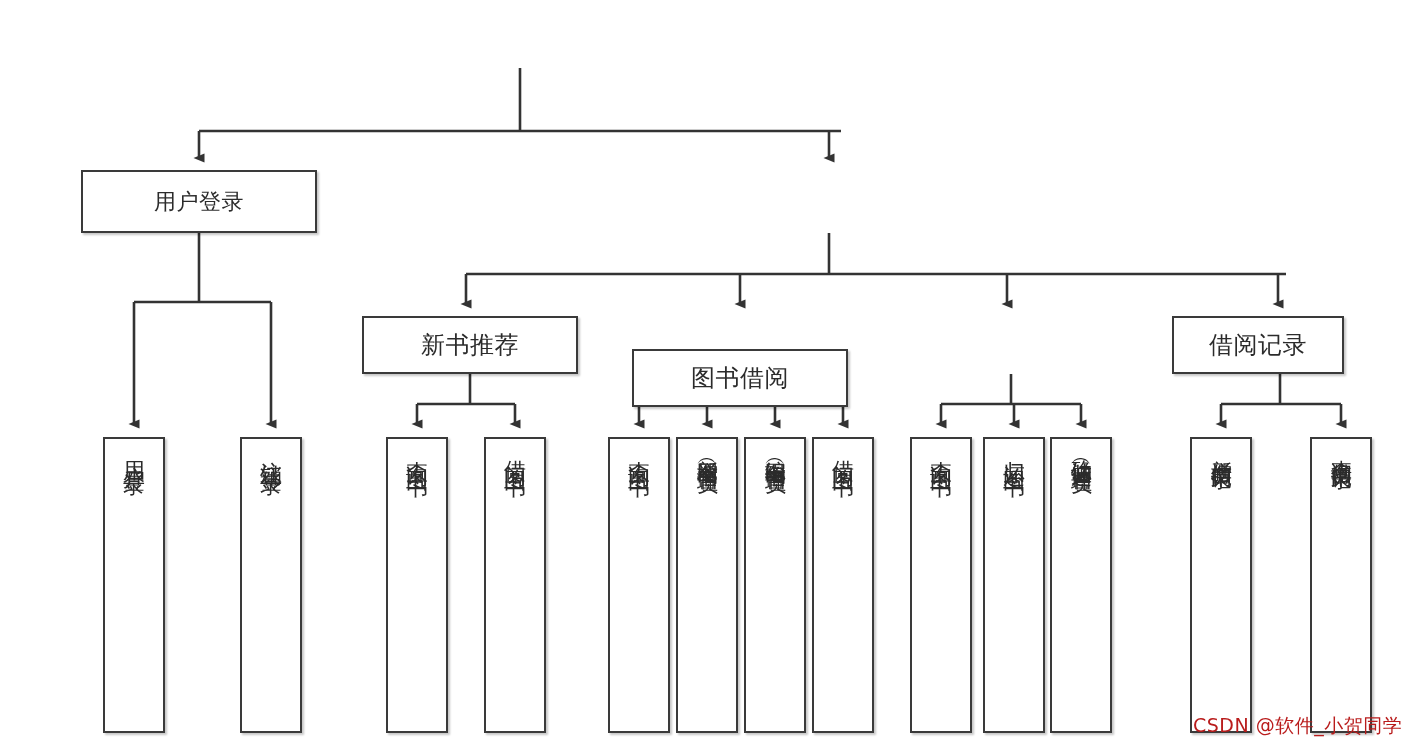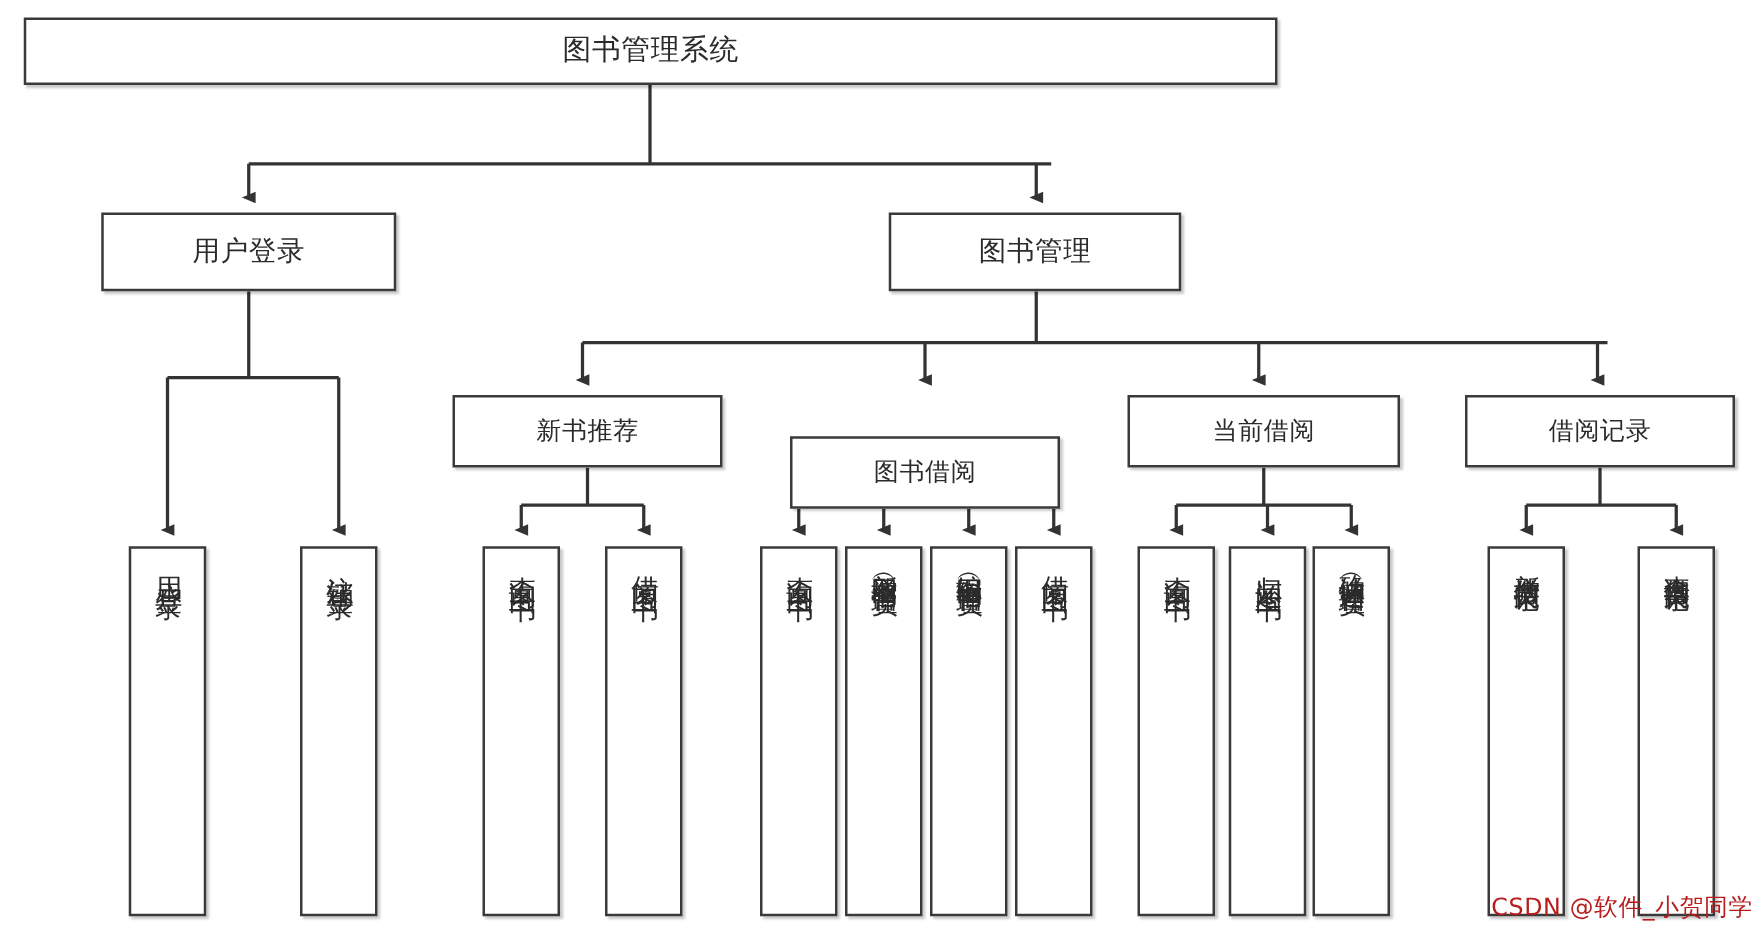--- a/index.html
+++ b/index.html
@@ -40,21 +40,21 @@
   }
   .node .lbl {
     color: #2b2b2b;
     letter-spacing: 0.5px;
     text-align: center;
     line-height: 1.18;
     white-space: nowrap;
   }
   .node.root .lbl { font-size: 23px; }
   .node.lvl2 .lbl { font-size: 22px; }
-  .node.lvl3 .lbl { font-size: 20px; text-align: center; }
+  .node.lvl3 .lbl { font-size: 24px; text-align: center; }
 
   .node.leaf {
     align-items: flex-start;
     justify-content: center;
     padding-top: 4px;
   }
   .node.leaf .lbl {
     writing-mode: vertical-rl;
     text-orientation: upright;
     font-size: 22px;
@@ -123,41 +123,32 @@
       <path d="M1014,404 L1014,424" marker-end="url(#arrow)"></path>
       <path d="M1081,404 L1081,424" marker-end="url(#arrow)"></path>
 
       <path d="M1280,374 L1280,404"></path>
       <path d="M1221,404 L1341,404"></path>
       <path d="M1221,404 L1221,424" marker-end="url(#arrow)"></path>
       <path d="M1341,404 L1341,424" marker-end="url(#arrow)"></path>
     </g>
   </svg>
 
-  <div class="node root" style="left: 19px; top: 14px; width: 1003px; height: 54px;">
-    <span class="lbl">图书管理系统</span>
-  </div>
 
   <div class="node lvl2" style="left: 81px; top: 170px; width: 236px; height: 63px;">
     <span class="lbl">用户登录</span>
-  </div>
-  <div class="node lvl2" style="left: 711px; top: 170px; width: 234px; height: 63px;">
-    <span class="lbl">图书管理</span>
   </div>
 
   <div class="node lvl3" style="left: 362px; top: 316px; width: 216px; height: 58px;">
     <span class="lbl">新书推荐</span>
   </div>
   <div class="node lvl3" style="left: 632px; top: 316px; width: 216px; height: 58px; margin-top: 33px;">
     <span class="lbl">图书借阅</span>
   </div>
-  <div class="node lvl3" style="left: 902px; top: 316px; width: 218px; height: 58px;">
-    <span class="lbl">当前借阅</span>
-  </div>
-  <div class="node lvl3" style="left: 1172px; top: 316px; width: 216px; height: 58px;">
+  <div class="node lvl3" style="left: 1172px; top: 316px; width: 172px; height: 58px;">
     <span class="lbl">借阅记录</span>
   </div>
 
   <div class="node leaf" style="left: 103px; top: 437px; width: 62px; height: 296px;">
     <span class="lbl">用户登录</span>
   </div>
   <div class="node leaf" style="left: 240px; top: 437px; width: 62px; height: 296px;">
     <span class="lbl">注销登录</span>
   </div>
   <div class="node leaf" style="left: 386px; top: 437px; width: 62px; height: 296px;">

